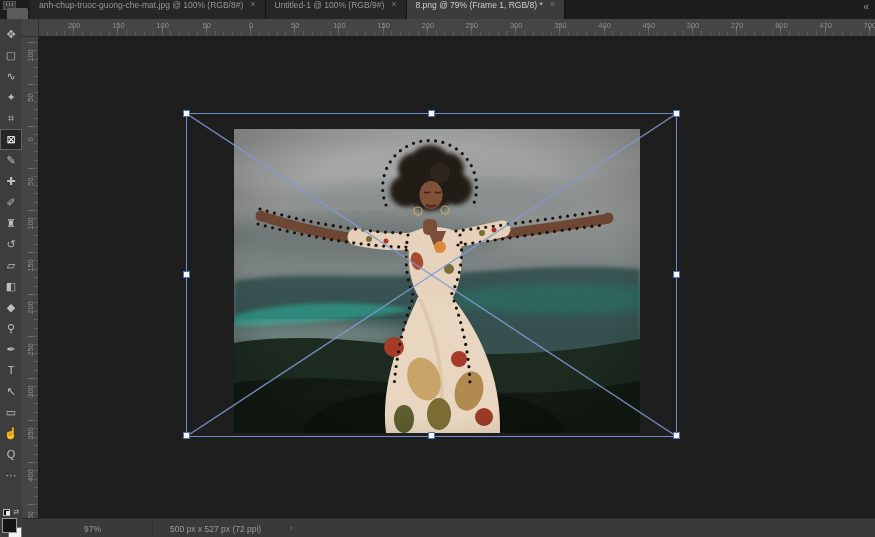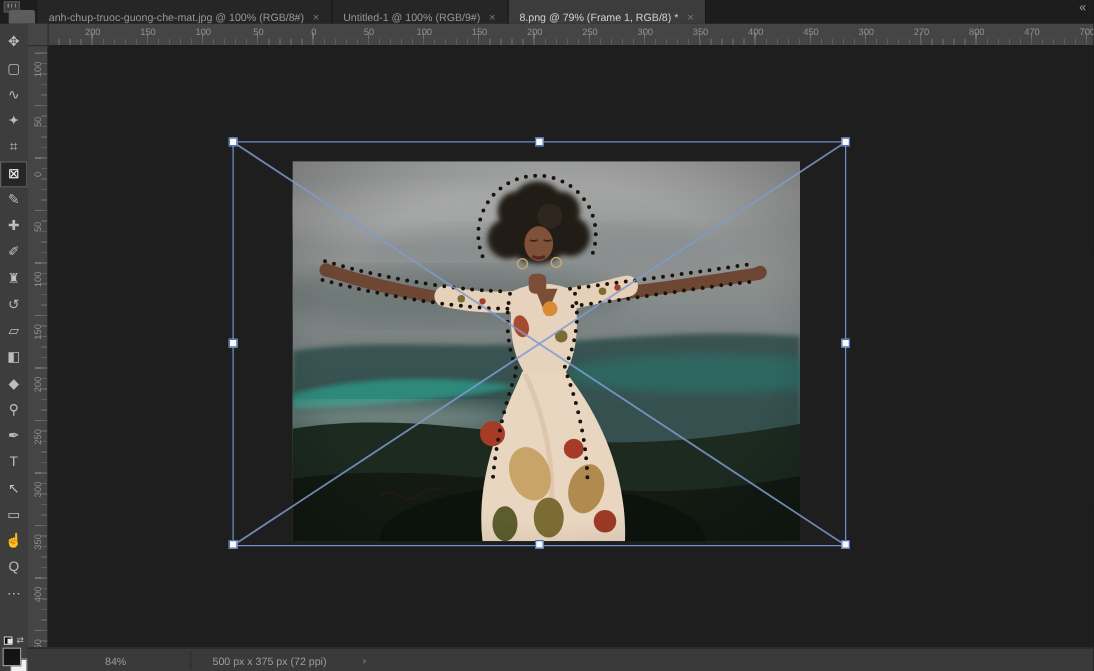--- a/index.html
+++ b/index.html
@@ -8,21 +8,21 @@
 
   
   .tabbar{position:absolute;left:0;top:0;width:875px;height:19px;background:#1d1d1d;}
   .win-icon{position:absolute;left:3px;top:1px;width:11px;height:7px;background:#3a3a3a;
             border:1px solid #555;}
   .win-icon i{display:block;width:7px;height:3px;margin:1px auto;
               background:repeating-linear-gradient(90deg,#888 0 1px,transparent 1px 3px);}
   .tab-scroll{position:absolute;left:7px;top:8px;width:21px;height:11px;background:#5c5c5c;
               border-radius:2px 2px 0 0;}
   .tabs{position:absolute;left:30px;top:0;height:19px;display:flex;}
-  .tab{display:flex;align-items:flex-end;gap:7px;height:19px;padding:0 9px;
+  .tab{display:flex;align-items:flex-start;gap:7px;height:19px;padding:0 9px;
        background:#262626;border-right:1px solid #161616;font-size:8.5px;color:#979797;
        white-space:nowrap;}
   .tab.active{background:#3c3c3c;color:#cfcfcf;}
   .tab .close{color:#7b7b7b;font-size:9px;line-height:9px;}
   .collapse{position:absolute;right:6px;top:1px;color:#9a9a9a;font-size:10px;}
 
   
   .panel-chip{position:absolute;left:845px;top:24px;width:25px;height:24px;background:#4a4a4a;
               border-radius:3px;display:flex;align-items:center;justify-content:center;}
   .panel-chip .glyph{width:9px;height:12px;background:#d8d8d8;position:relative;border-radius:1px;}
@@ -338,19 +338,19 @@
       <div class="handle" style="left:486px;top:-4px"></div>
       <div class="handle" style="left:-4px;top:157px"></div>
       <div class="handle" style="left:486px;top:157px"></div>
       <div class="handle" style="left:-4px;top:318px"></div>
       <div class="handle" style="left:241px;top:318px"></div>
       <div class="handle" style="left:486px;top:318px"></div>
     </div>
   </div>
 
   <div class="statusbar">
-    <span class="status-zoom">84%</span>
+    <span class="status-zoom">97%</span>
     <span class="status-divider"></span>
-    <span class="status-doc">500 px x 375 px (72 ppi)</span>
+    <span class="status-doc">500 px x 527 px (72 ppi)</span>
     <span class="status-arrow">›</span>
   </div>
 
 </div>
 
 </body></html>

